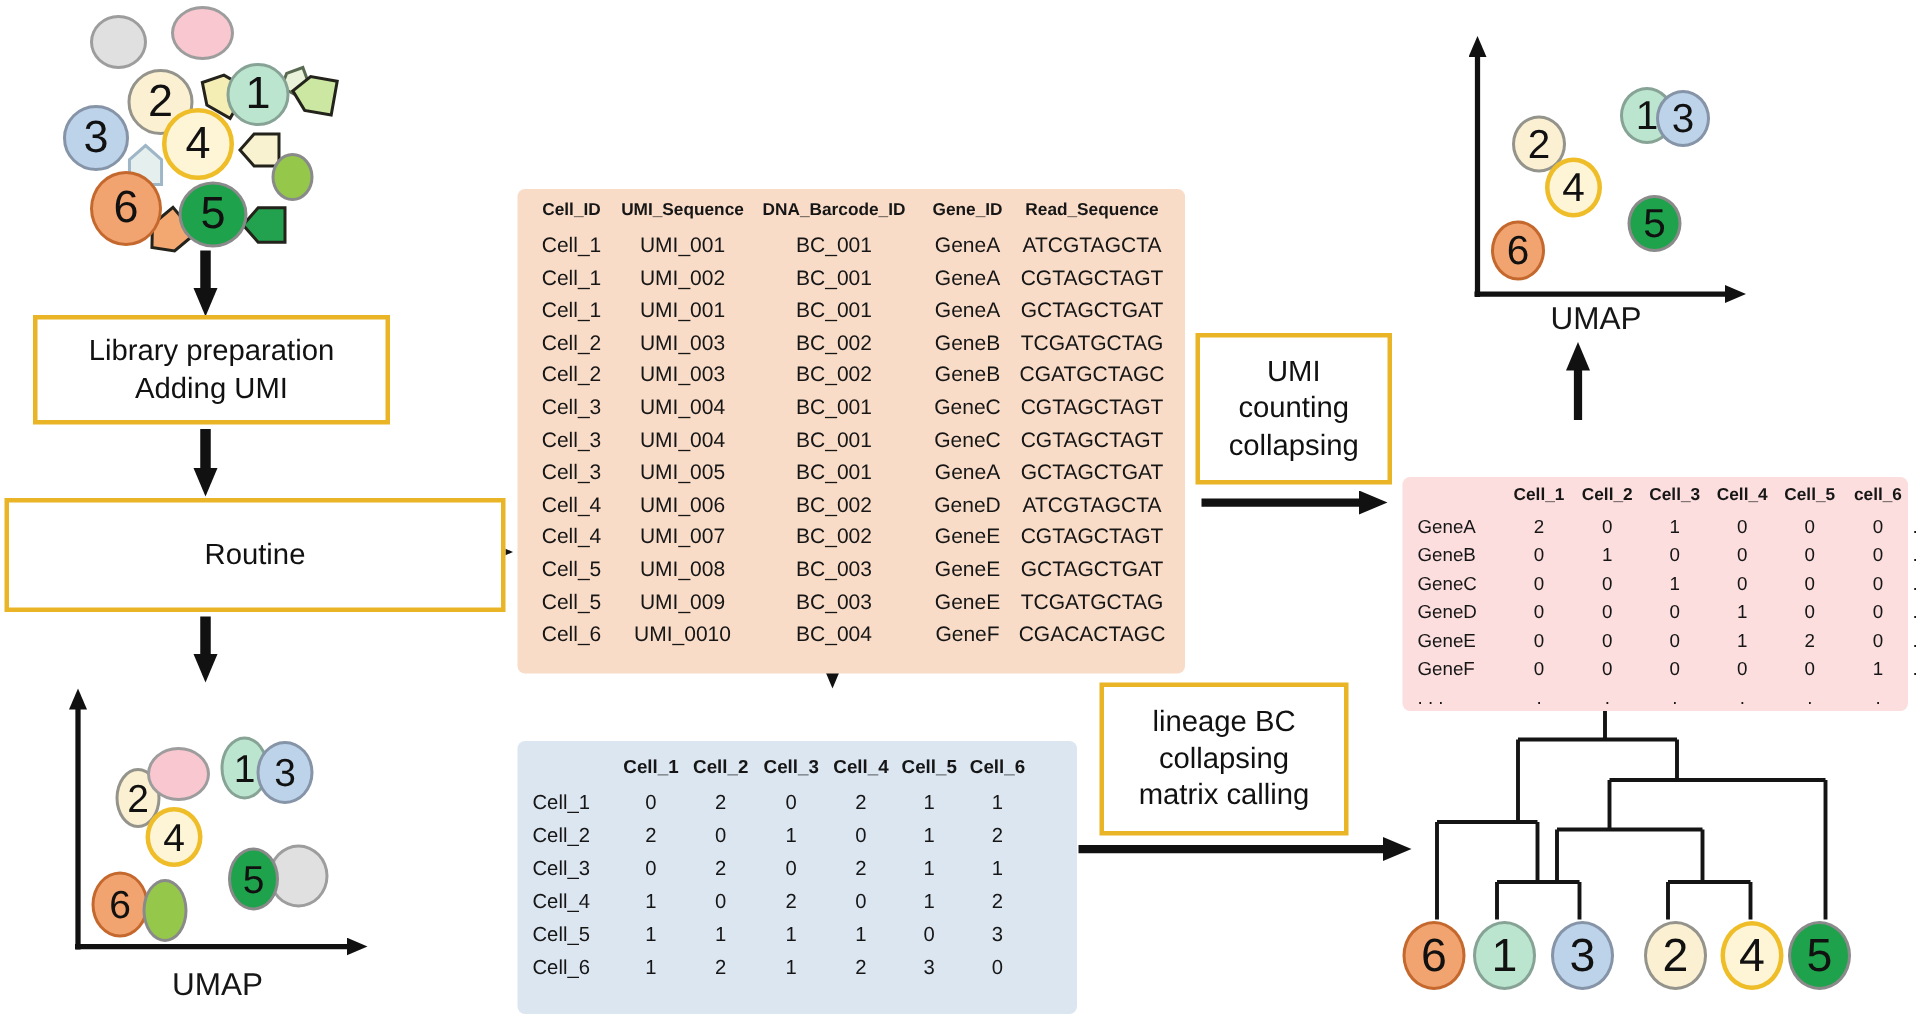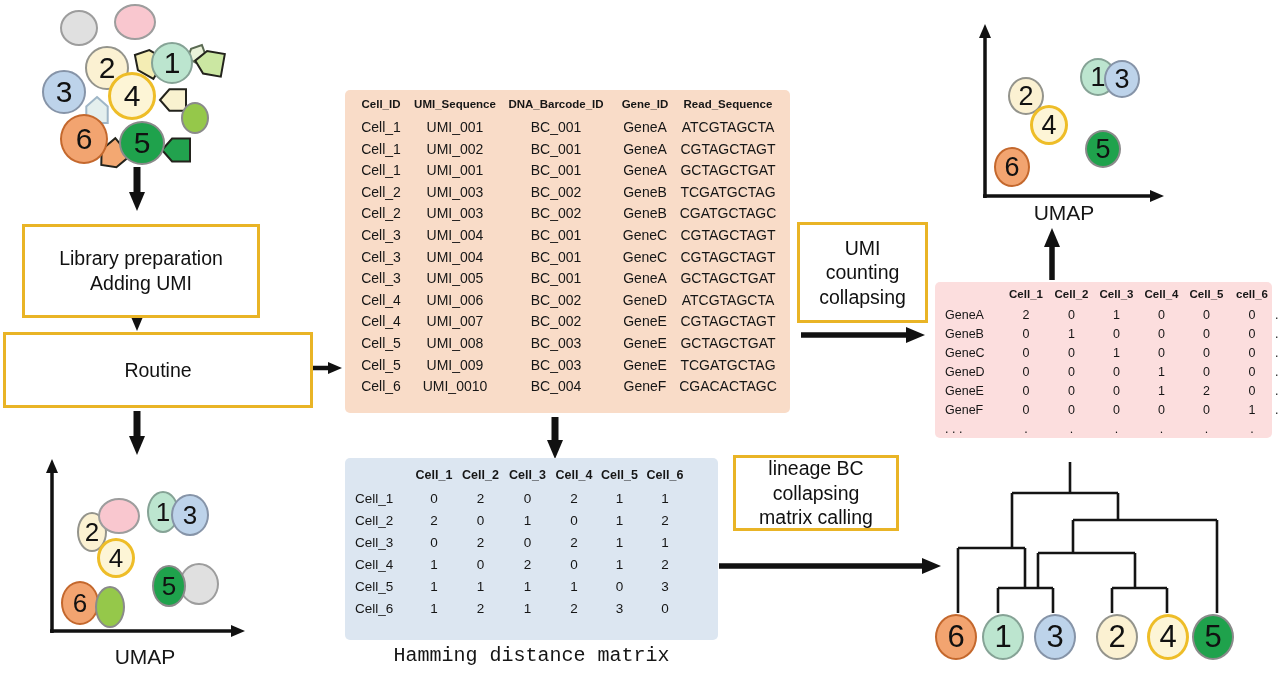--- a/index.html
+++ b/index.html
@@ -2,31 +2,31 @@
 <html><head>
 <meta charset="utf-8">
 <style>
   html,body{margin:0;padding:0;background:#fff;}
   #canvas{position:relative;width:1280px;height:679px;background:#fff;overflow:hidden;
           font-family:"Liberation Sans","DejaVu Sans",sans-serif;color:#161616;}
   #lines-svg{position:absolute;left:0;top:0;}
   .layer{position:absolute;left:0;top:0;width:1280px;height:679px;}
   .circ{position:absolute;border-radius:50%;display:flex;align-items:center;justify-content:center;
         color:#111;box-sizing:border-box;}
-  .panel{position:absolute;box-sizing:border-box;border-radius:5px;}
+  .panel{position:absolute;box-sizing:border-box;border-radius:5px;margin-top:36px;}
   #panel-barcode{left:345px;top:90px;width:445px;height:323px;background:#f9dcc8;}
   #panel-gene{left:935px;top:282px;width:337px;height:156px;background:#fcdede;}
   #panel-hamming{left:345px;top:458px;width:373px;height:182px;background:#dce6f1;}
   .ybox{position:absolute;background:#fff;border:3px solid #e9b426;display:flex;flex-direction:column;
         align-items:center;justify-content:center;font-size:19.5px;line-height:1.26;text-align:center;
         color:#111;box-sizing:border-box;}
-  #box-library{left:22px;top:210px;width:238px;height:94px;margin-top:14px;}
-  #box-routine{left:3px;top:332px;width:310px;height:76px;}
+  #box-library{left:22px;top:210px;width:238px;height:73px;}
+  #box-routine{left:3px;top:332px;width:334px;height:76px;}
   #box-umi{left:797px;top:222px;width:131px;height:101px;}
-  #box-lineage{left:733px;top:455px;width:166px;height:76px;}
+  #box-lineage{left:733px;top:455px;width:166px;height:102px;}
   .fig-title{position:absolute;text-align:center;color:#161616;}
   #title-barcode{left:340px;top:58px;width:455px;font-size:21px;}
   #title-hamming{left:345px;top:644px;width:373px;font-size:20px;font-family:Liberation Mono, monospace;}
   #label-umap-bottom{left:50px;top:645px;width:190px;font-size:21px;}
   #label-umap-top{left:985px;top:201px;width:158px;font-size:21px;}
   
   #bm-head,.bm-row{display:grid;grid-template-columns:60px 88px 114px 64px 102px;}
   #bm-head{position:absolute;left:6px;top:8px;font-size:11.5px;font-weight:700;}
   #bm-body{position:absolute;left:6px;top:27px;}
   .bm-row{height:21.6px;line-height:21.6px;font-size:14px;}

